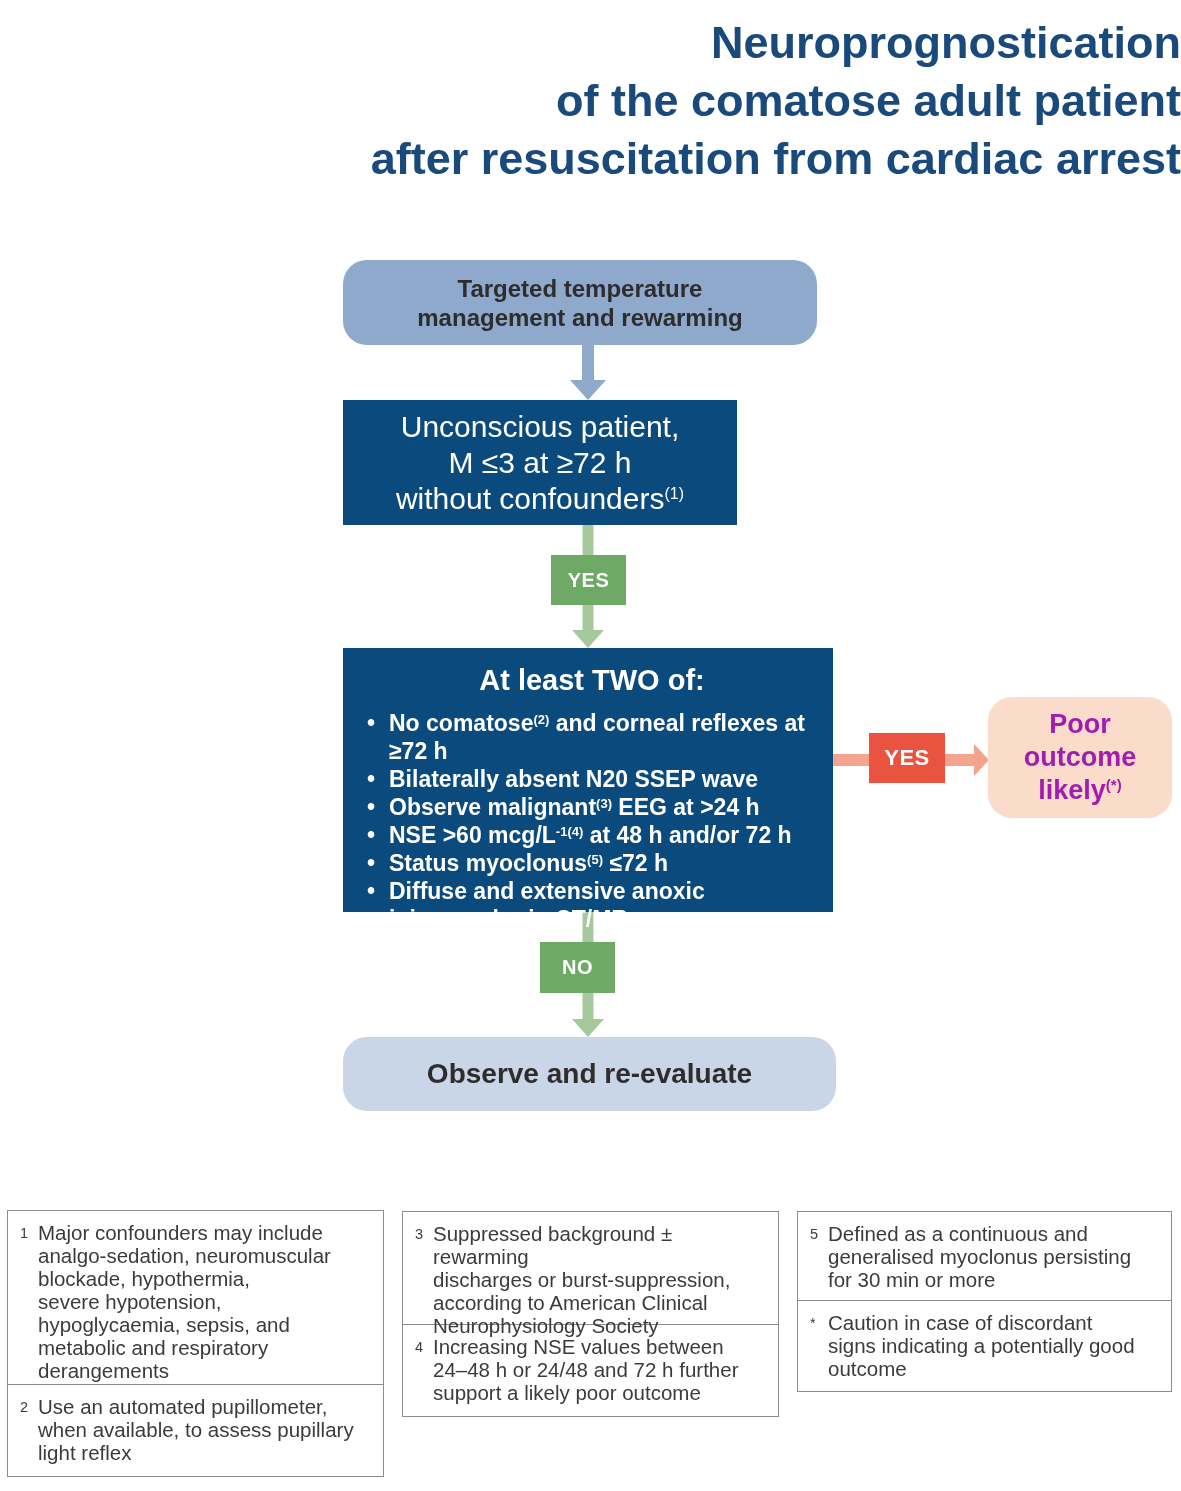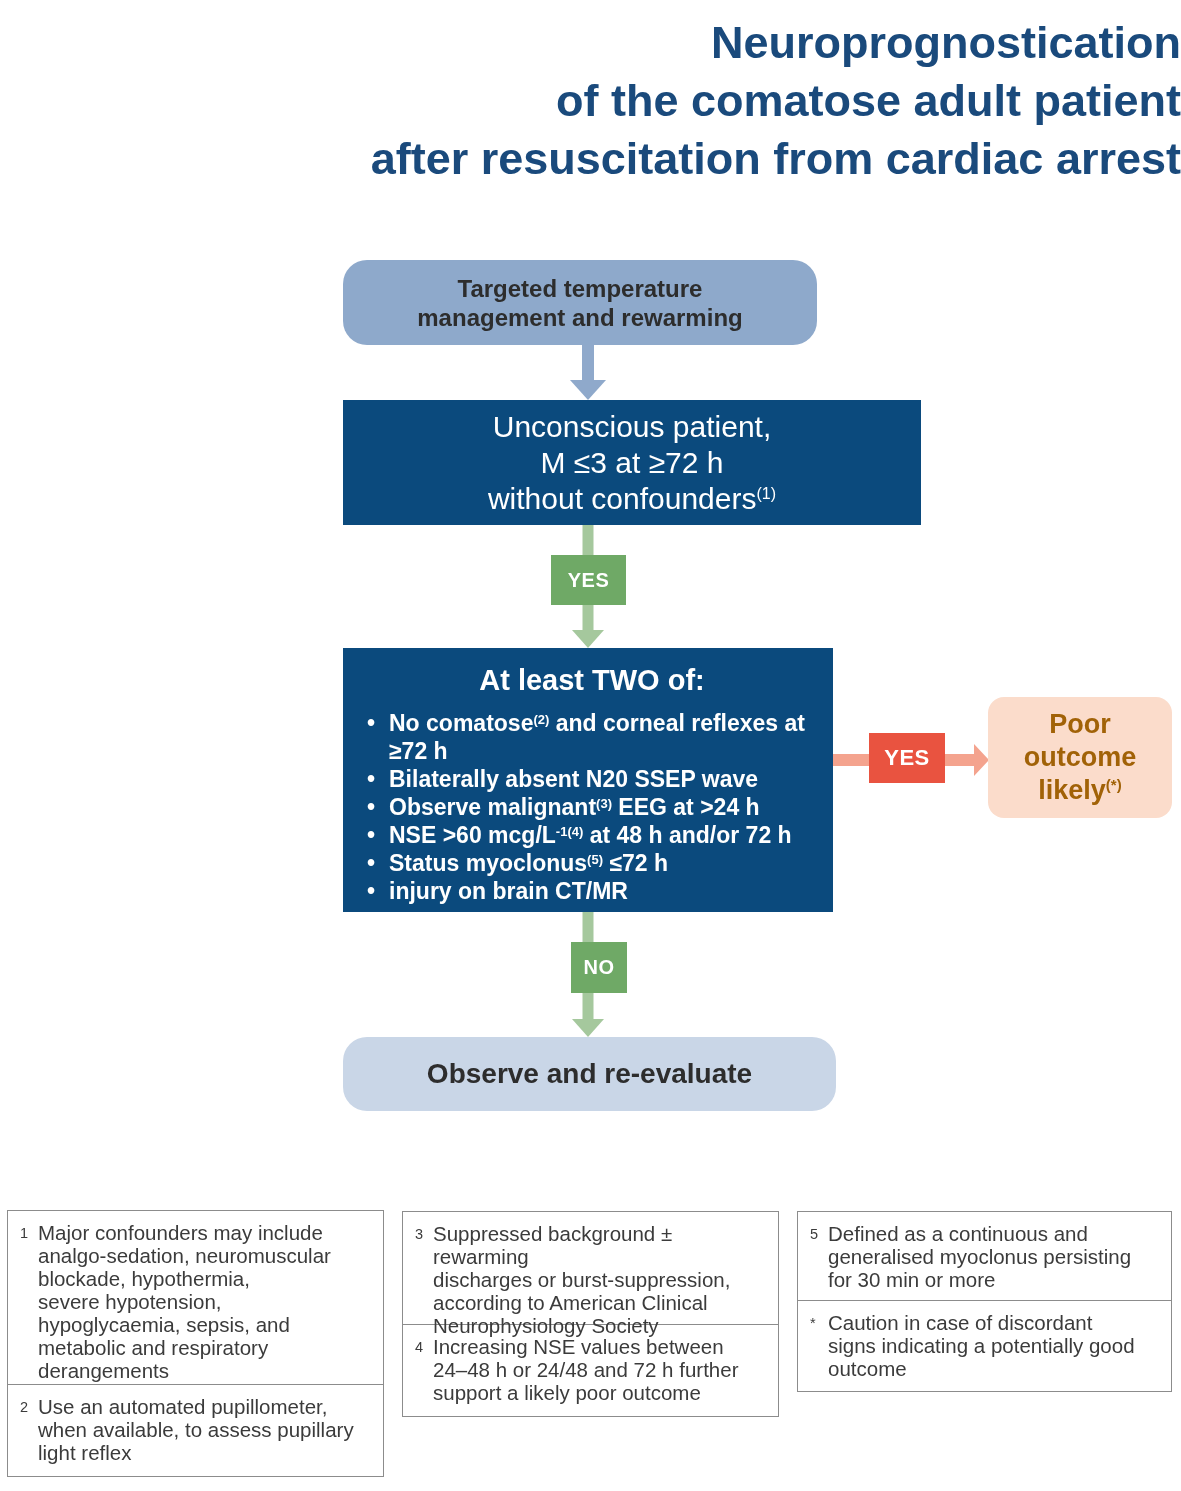--- a/index.html
+++ b/index.html
@@ -22,57 +22,57 @@
     display:flex; flex-direction:column; align-items:center; justify-content:center;
     text-align:center;
   }
 
   .ttm {
     left:343px; top:260px; width:474px; height:85px;
     background:#8EA9CB; border-radius:24px;
     color:#2D2D2D; font-size:24px; font-weight:bold; line-height:29px;
   }
   .unconscious {
-    left:343px; top:400px; width:578px; height:125px;
+    left:343px; top:400px; width:394px; height:125px;
     background:#0B4A7D; color:#ffffff; font-size:30px; line-height:36px; font-weight:normal;
   }
   .sup-b2 { font-size:16px; vertical-align:10px; line-height:0; }
 
   .criteria {
     left:343px; top:648px; width:490px; height:264px;
     background:#0B4A7D; color:#ffffff;
     display:block; text-align:left; padding:14px 16px 0 24px;
   }
   .crit-title { text-align:center; font-size:29px; font-weight:bold; margin:2px 0 12px 0; }
   .crit-row { display:flex; font-size:23px; font-weight:bold; line-height:28px; }
   .crit-bullet { flex:0 0 22px; }
   .crit-text sup { font-size:13px; vertical-align:7px; line-height:0; }
   .crit-line2 { display:block; }
 
   .poor {
     left:988px; top:697px; width:184px; height:121px;
-    background:#FBDCCB; border-radius:16px;
-    color:#a16207; font-size:27px; font-weight:bold; line-height:33px;
+    background:#FBDCCB; border-radius:24px;
+    color:#a21caf; font-size:27px; font-weight:bold; line-height:33px;
   }
   .sup-poor { font-size:15px; vertical-align:9px; line-height:0; }
 
   .observe {
     left:343px; top:1037px; width:493px; height:74px;
     background:#C9D6E7; border-radius:24px;
     color:#2D2D2D; font-size:28px; font-weight:bold;
   }
 
   
   .tag {
     position:absolute; z-index:3; display:flex; align-items:center; justify-content:center;
     color:#ffffff; font-weight:bold; font-size:20px; letter-spacing:0.5px;
   }
   .tag-green { background:#6FA966; }
   .tag-yes1 { left:551px; top:555px; width:75px; height:50px; }
-  .tag-no   { left:571px; top:942px; width:56px; height:51px; }
+  .tag-no   { left:540px; top:942px; width:75px; height:51px; }
   .tag-red  { left:869px; top:733px; width:76px; height:50px; background:#E95340; font-size:22px; }
 
   
   .varrow { position:absolute; z-index:1; }
   .varrow .shaft { position:absolute; left:50%; transform:translateX(-50%); top:0; }
   .varrow .head  { position:absolute; left:50%; transform:translateX(-50%); bottom:0; width:0; height:0; }
   .arrow-blue { left:570px; top:345px; width:36px; height:55px; }
   .arrow-blue .shaft { width:12px; bottom:18px; background:#8FA9CB; }
   .arrow-blue .head  { border-left:18px solid transparent; border-right:18px solid transparent; border-top:20px solid #8FA9CB; }
   .arrow-green1 { left:572px; top:525px; width:32px; height:123px; }
@@ -156,21 +156,21 @@
       <span class="crit-text"><span>NSE &gt;60 mcg/L</span><sup>-1(4)</sup><span> at 48 h and/or 72 h</span></span>
     </div>
 
     <div class="crit-row">
       <span class="crit-bullet">•</span>
       <span class="crit-text"><span>Status myoclonus</span><sup>(5)</sup><span> ≤72 h</span></span>
     </div>
 
     <div class="crit-row">
       <span class="crit-bullet">•</span>
-      <span class="crit-text"><span class="crit-line2">injury on brain CT/MR</span></span>
+      <span class="crit-text"><span>Diffuse and extensive anoxic</span><span class="crit-line2">injury on brain CT/MR</span></span>
     </div>
   </div>
 
   <div class="hline"></div>
   <div class="tag tag-red">YES</div>
   <div class="harrow">
     <div class="shaft"></div>
     <div class="head"></div>
   </div>
 

